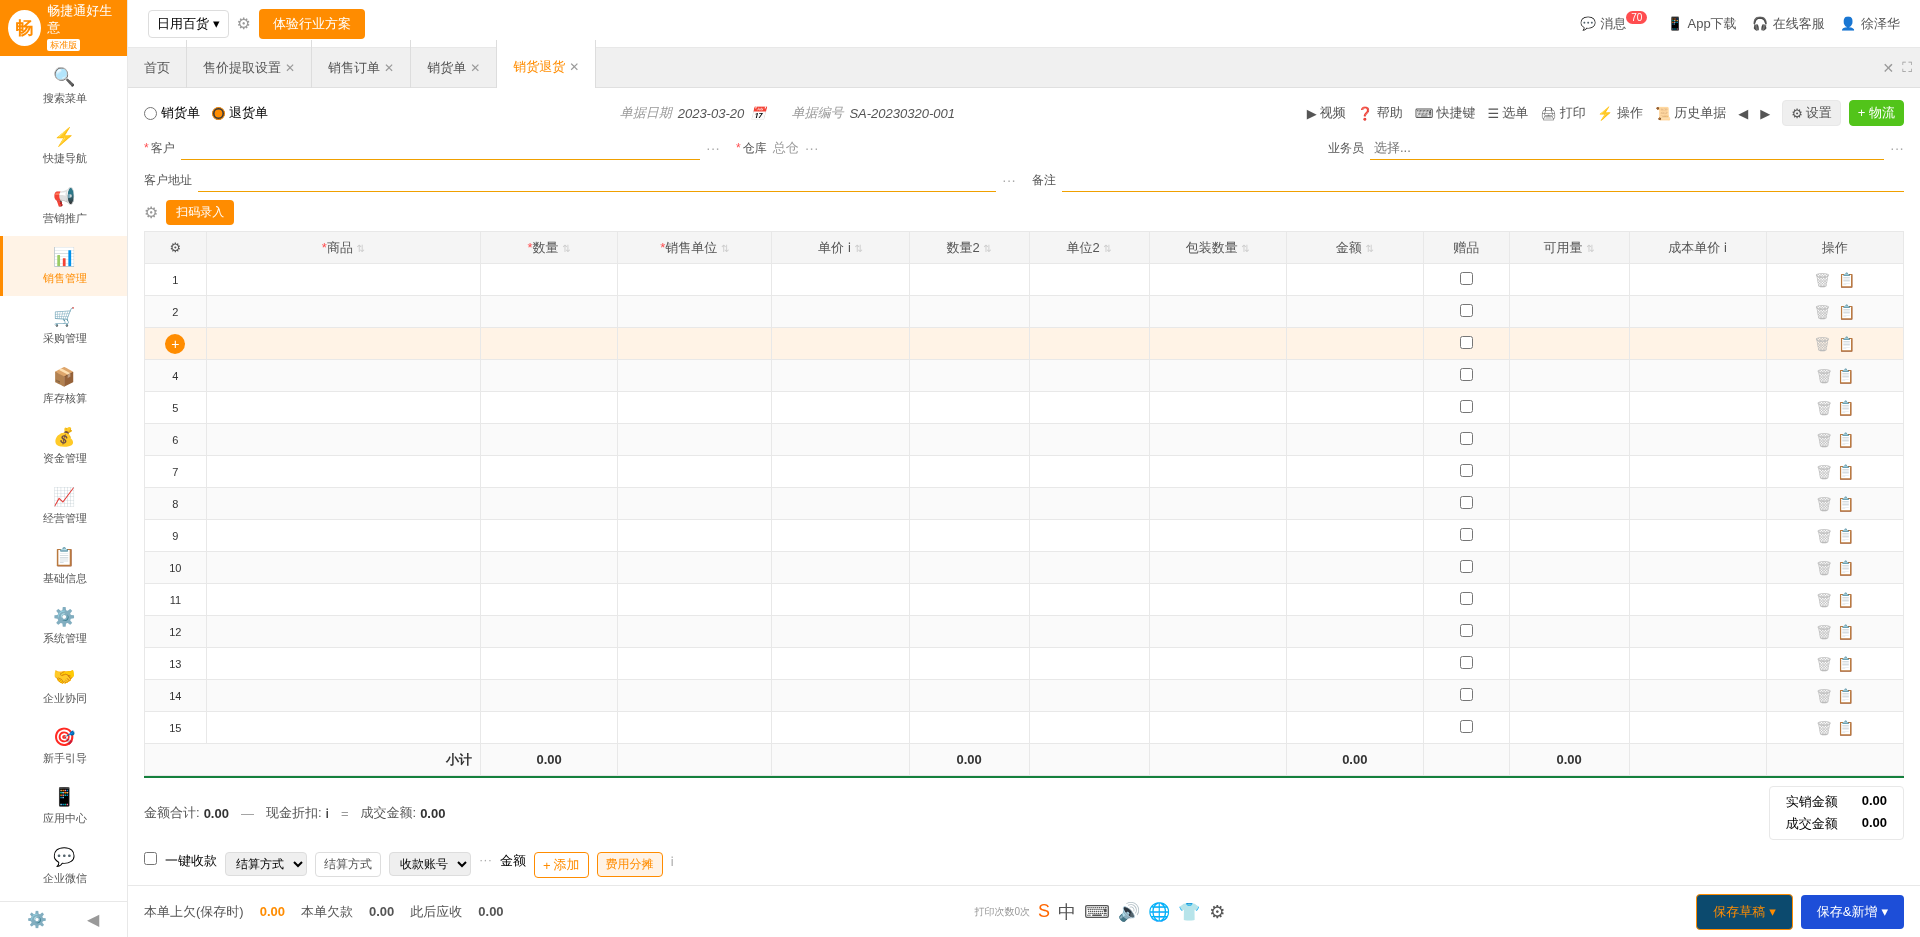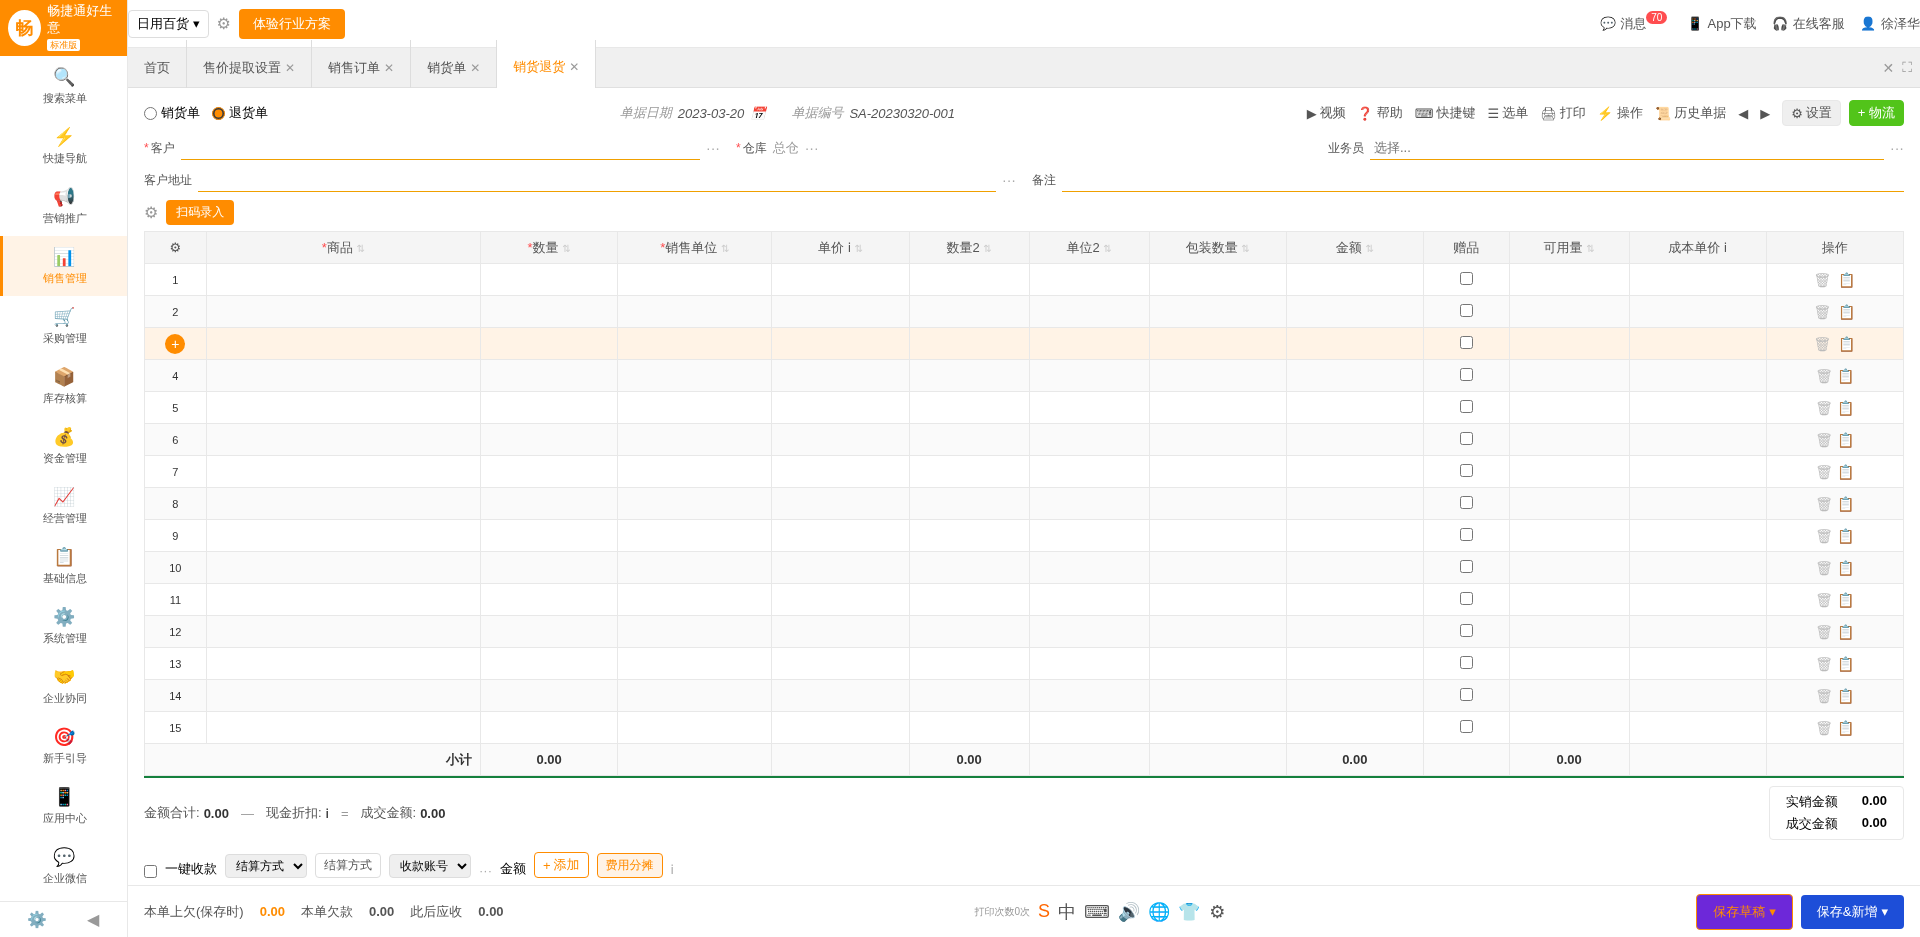--- a/index.html
+++ b/index.html
@@ -16,21 +16,21 @@
     .sidebar-item.active { background: #fff3e6; color: #ff8c00; border-left-color: #ff8c00; }
     .sidebar-item-icon { font-size: 18px; margin-bottom: 3px; }
     .sidebar-item-label { font-size: 11px; text-align: center; }
     .sidebar-bottom { display: flex; align-items: center; justify-content: space-around; padding: 8px; border-top: 1px solid #e8e8e8; }
     .sidebar-bottom-icon { color: #999; cursor: pointer; font-size: 16px; }
 
     
     .main { flex: 1; display: flex; flex-direction: column; overflow: hidden; }
 
     
-    .topbar { height: 48px; background: #fff; display: flex; align-items: center; justify-content: space-between; padding: 0 0; border-bottom: 1px solid #e8e8e8; flex-shrink: 0; }
+    .topbar { height: 48px; background: #fff; display: flex; align-items: center; justify-content: space-between; padding: 0 20px; border-bottom: 1px solid #e8e8e8; flex-shrink: 0; }
     .topbar-left { display: flex; align-items: center; gap: 8px; }
     .topbar-select { display: flex; align-items: center; gap: 4px; border: 1px solid #ddd; border-radius: 4px; padding: 4px 8px; cursor: pointer; font-size: 13px; }
     .topbar-gear { color: #999; cursor: pointer; font-size: 16px; }
     .topbar-btn { background: #ff8c00; color: #fff; border: none; border-radius: 4px; padding: 6px 14px; cursor: pointer; font-size: 13px; }
     .topbar-right { display: flex; align-items: center; gap: 16px; color: #555; }
     .topbar-right-item { display: flex; align-items: center; gap: 4px; cursor: pointer; font-size: 12px; }
     .badge { background: #ff4d4f; color: #fff; border-radius: 10px; font-size: 10px; padding: 1px 5px; position: relative; top: -6px; left: -4px; }
 
     
     .tabs { height: 40px; background: #f0f0f0; display: flex; align-items: center; border-bottom: 1px solid #e0e0e0; flex-shrink: 0; }
@@ -78,34 +78,34 @@
 
     
     .form-footer { padding: 8px 0; border-top: 2px solid #15803d; display: flex; align-items: center; gap: 12px; flex-wrap: wrap; }
     .footer-item { display: flex; align-items: center; gap: 4px; font-size: 12px; }
     .footer-dash { color: #999; }
     .footer-eq { color: #999; }
     .footer-label { color: #555; }
     .footer-value { color: #333; font-weight: bold; }
 
     
-    .payment-row { display: flex; align-items: flex-end; gap: 8px; padding: 4px 0; flex-wrap: wrap; }
+    .payment-row { display: flex; align-items: flex-start; gap: 8px; padding: 4px 0; flex-wrap: wrap; }
     .payment-checkbox { accent-color: #ff8c00; }
     .payment-select { border: 1px solid #ddd; border-radius: 4px; padding: 3px 6px; font-size: 12px; }
     .payment-btn { background: #fff; border: 1px solid #ddd; border-radius: 4px; padding: 3px 8px; font-size: 12px; cursor: pointer; color: #555; }
     .payment-add-btn { display: flex; align-items: center; gap: 3px; background: #fff; border: 1px solid #ff8c00; color: #ff8c00; border-radius: 4px; padding: 3px 8px; font-size: 12px; cursor: pointer; }
     .expense-btn { background: #fff3e6; border: 1px solid #ff8c00; color: #ff8c00; border-radius: 4px; padding: 3px 8px; font-size: 12px; cursor: pointer; }
 
     
     .bottom-bar { height: 52px; background: #fff; border-top: 1px solid #e8e8e8; display: flex; align-items: center; justify-content: space-between; padding: 0 16px; flex-shrink: 0; }
     .bottom-info { display: flex; align-items: center; gap: 16px; font-size: 12px; color: #555; }
     .bottom-tools { display: flex; align-items: center; gap: 8px; }
     .bottom-tool-icon { font-size: 18px; cursor: pointer; color: #555; }
     .bottom-actions { display: flex; align-items: center; gap: 8px; }
-    .save-draft-btn { background: #6d28d9; border: 1px solid #ff8c00; color: #ff8c00; border-radius: 4px; padding: 8px 16px; cursor: pointer; font-size: 13px; display: flex; align-items: center; gap: 4px; }
+    .save-draft-btn { background: #0c4a6e; border: 1px solid #ff8c00; color: #ff8c00; border-radius: 4px; padding: 8px 16px; cursor: pointer; font-size: 13px; display: flex; align-items: center; gap: 4px; }
     .save-new-btn { background: #1d4ed8; border: none; color: #fff; border-radius: 4px; padding: 8px 16px; cursor: pointer; font-size: 13px; display: flex; align-items: center; gap: 4px; }
 
     .col-sort { color: #ccc; font-size: 10px; cursor: pointer; }
 
     
     .toolbar-icons { display: flex; align-items: center; gap: 12px; margin-left: auto; }
     .toolbar-icon-item { display: flex; align-items: center; gap: 3px; font-size: 12px; color: #555; cursor: pointer; }
     .settings-panel { display: flex; gap: 8px; margin-left: auto; }
     .settings-panel-btn { display: flex; align-items: center; gap: 3px; font-size: 12px; color: #555; cursor: pointer; border: 1px solid #e8e8e8; border-radius: 4px; padding: 3px 8px; }
     .green-btn { background: #52c41a; color: #fff; border-color: #52c41a; }

